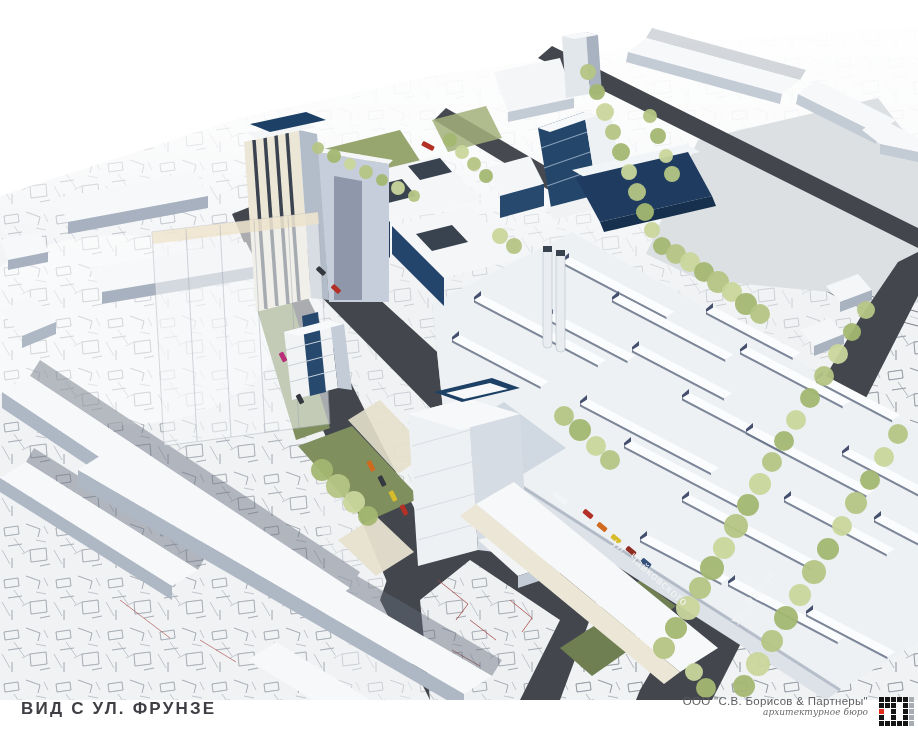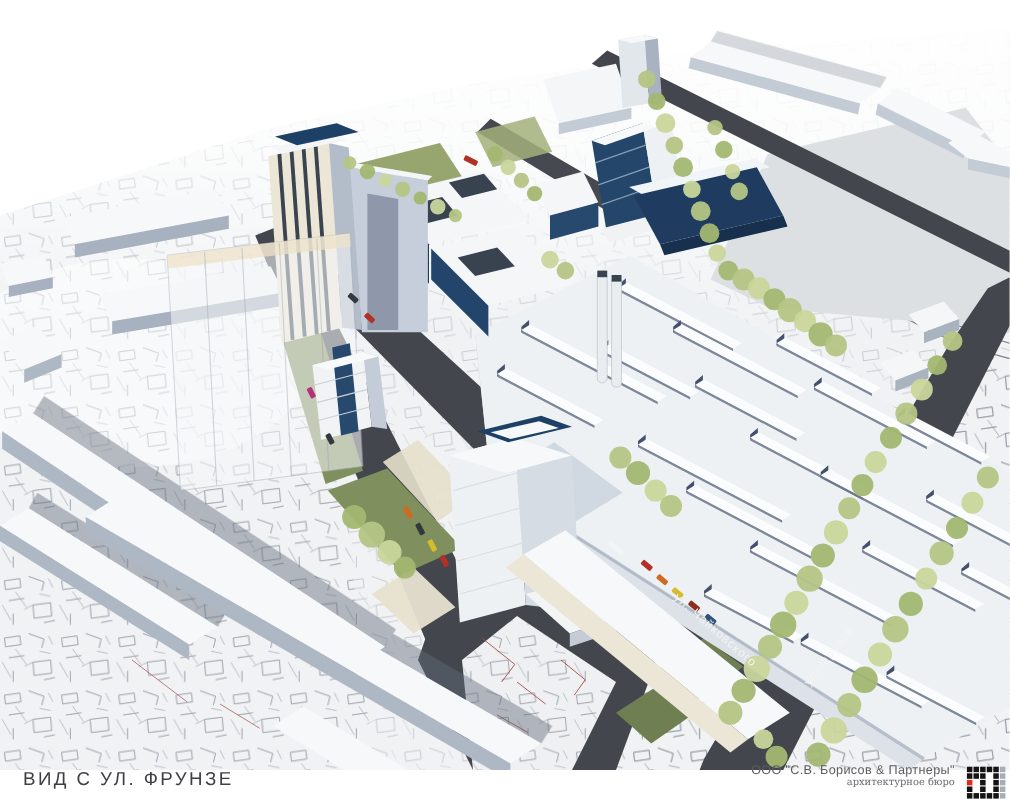--- a/index.html
+++ b/index.html
@@ -1,24 +1,24 @@
 <!DOCTYPE html>
 <html><head>
 <meta charset="utf-8">
 <style>
   html,body{margin:0;padding:0;background:#fff;}
   .page{position:relative;width:918px;height:733px;background:#ffffff;overflow:hidden;
         font-family:"Liberation Sans",sans-serif;}
   .scene-svg{position:absolute;left:0;top:0;}
   .titlebar{position:absolute;left:0;top:690px;width:918px;height:43px;}
   .view-title{position:absolute;left:21px;top:9px;font-size:17px;letter-spacing:2.2px;
-              color:#3e3e44;font-weight:400;white-space:nowrap;}
+              color:#3e3e44;font-weight:700;white-space:nowrap;}
   .company{position:absolute;right:50px;top:5px;text-align:right;color:#5d5d60;}
   .company-name{font-size:11.5px;letter-spacing:.3px;white-space:nowrap;}
-  .company-tagline{font-size:9px;color:#6b6b6e;
+  .company-tagline{font-size:9px;font-style:italic;color:#6b6b6e;
                    font-family:"DejaVu Serif",serif;margin-top:0px;}
   .logo-grid{position:absolute;right:4px;top:7px;display:grid;
              grid-template-columns:repeat(6,5px);grid-auto-rows:5px;gap:1px;}
   .logo-grid span{display:block;width:5px;height:5px;}
   .street-label{font-size:11px;letter-spacing:1px;fill:#f3f4f5;}
 </style>
 </head>
 <body>
 
 <div class="page">

